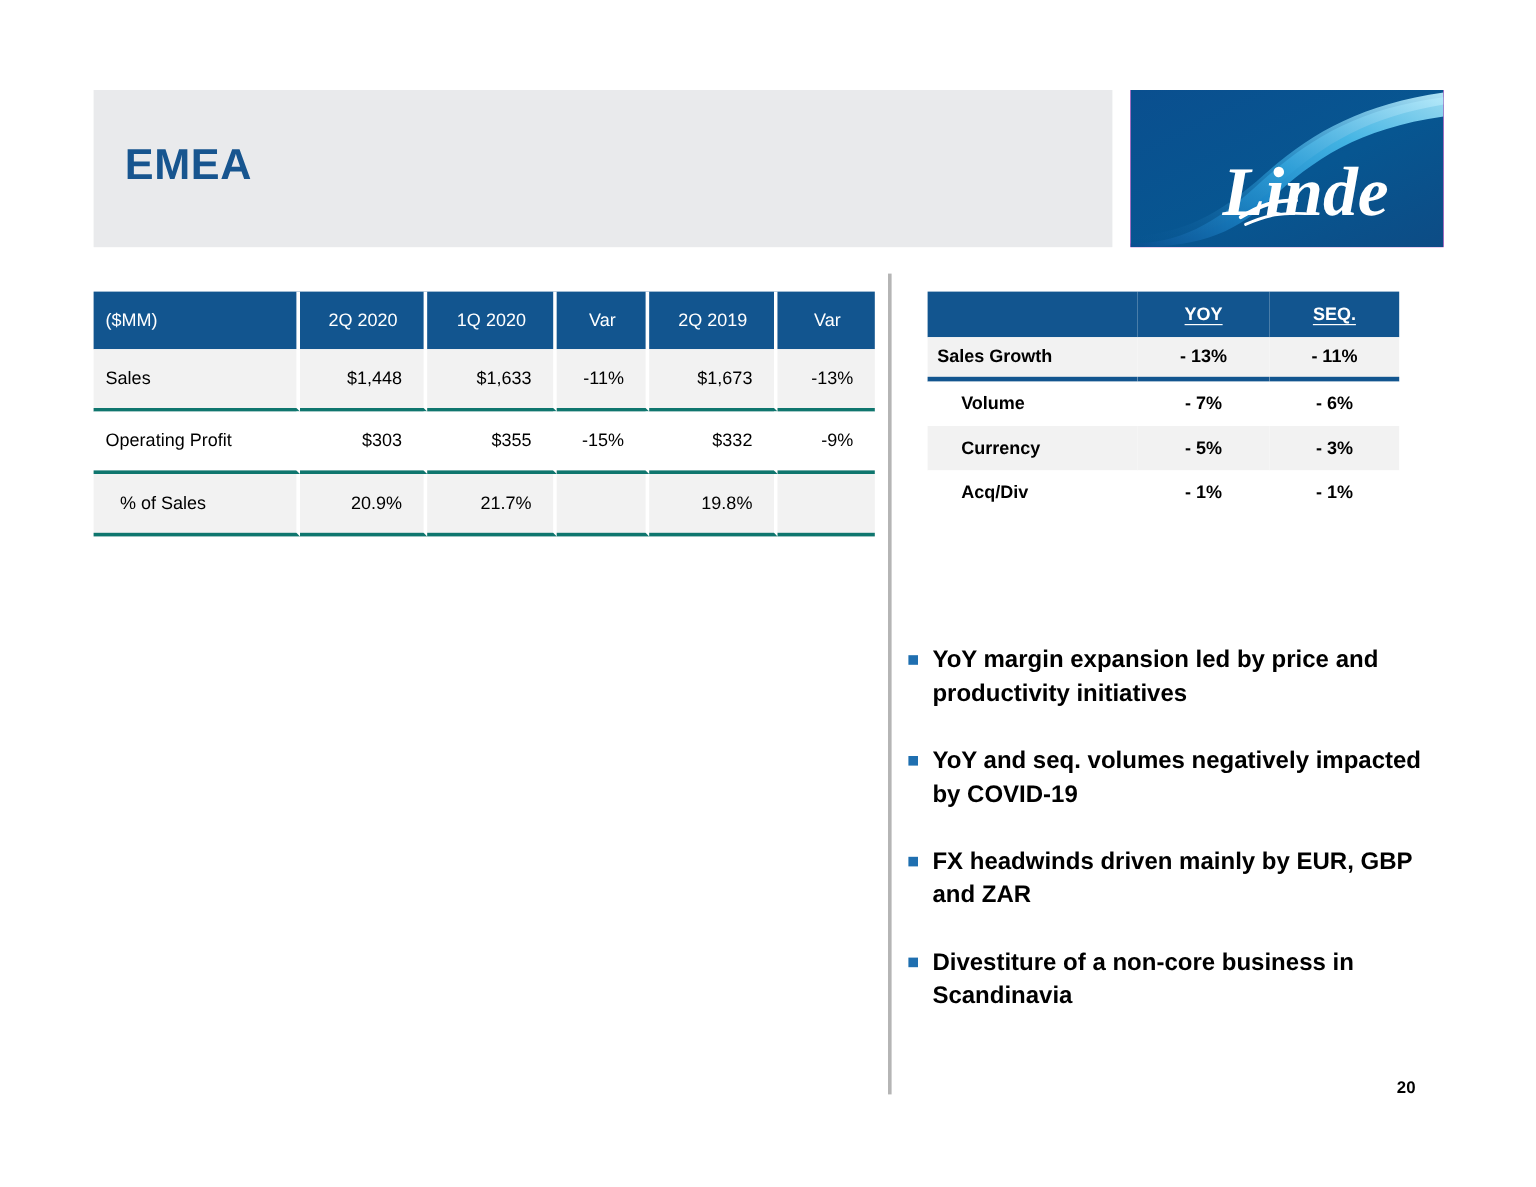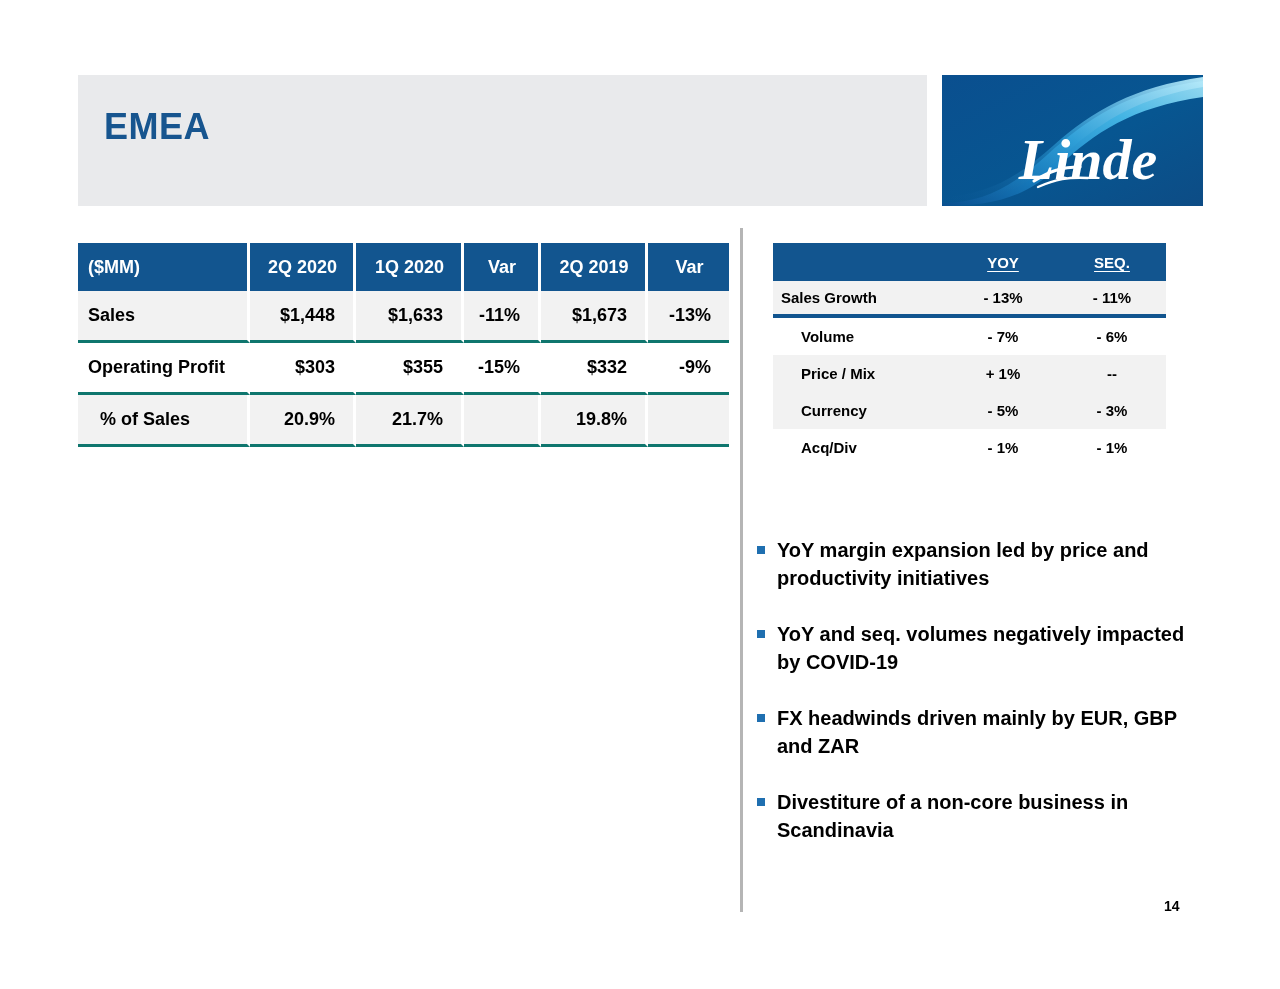--- a/index.html
+++ b/index.html
@@ -22,21 +22,21 @@
     position: absolute;
     left: 78px;
     top: 75px;
     width: 849px;
     height: 131px;
     background: #e9eaec;
   }
   .slide-title {
     position: absolute;
     left: 104px;
-    top: 106px;
+    top: 116px;
     font-size: 36px;
     font-weight: bold;
     color: #17558f;
     letter-spacing: 0.5px;
     line-height: 42px;
   }
 
   
   .logo-box {
     position: absolute;
@@ -64,22 +64,22 @@
   .left-table {
     position: absolute;
     left: 78px;
     top: 243px;
     width: 651px;
     border-collapse: separate;
     border-spacing: 0;
     table-layout: fixed;
   }
   .left-table th, .left-table td {
-    font-size: 18px;
-    font-weight: bold;
+    font-size: 15px;
+    font-weight: normal;
     color: #000000;
     height: 52px;
     padding: 0 10px;
     vertical-align: middle;
     white-space: nowrap;
   }
   .left-table thead th {
     background: #12558f;
     color: #ffffff;
     border-right: 3px solid #ffffff;
@@ -274,25 +274,20 @@
         <td class="rlbl">Sales Growth</td>
         <td class="rnum">- 13%</td>
         <td class="rnum">- 11%</td>
       </tr>
       <tr class="plain">
         <td class="rlbl sub">Volume</td>
         <td class="rnum">- 7%</td>
         <td class="rnum">- 6%</td>
       </tr>
       <tr class="shaded">
-        <td class="rlbl sub">Price / Mix</td>
-        <td class="rnum">+ 1%</td>
-        <td class="rnum">--</td>
-      </tr>
-      <tr class="shaded">
         <td class="rlbl sub">Currency</td>
         <td class="rnum">- 5%</td>
         <td class="rnum">- 3%</td>
       </tr>
       <tr class="plain">
         <td class="rlbl sub">Acq/Div</td>
         <td class="rnum">- 1%</td>
         <td class="rnum">- 1%</td>
       </tr>
     </tbody>
@@ -310,15 +305,15 @@
     <div class="bullet">
       <span class="marker"></span>
       <span>FX headwinds driven mainly by EUR, GBP and ZAR</span>
     </div>
     <div class="bullet">
       <span class="marker"></span>
       <span>Divestiture of a non-core business in Scandinavia</span>
     </div>
   </div>
 
-  <div class="page-num">14</div>
+  <div class="page-num">20</div>
 
 </div>
 
 </body></html>

